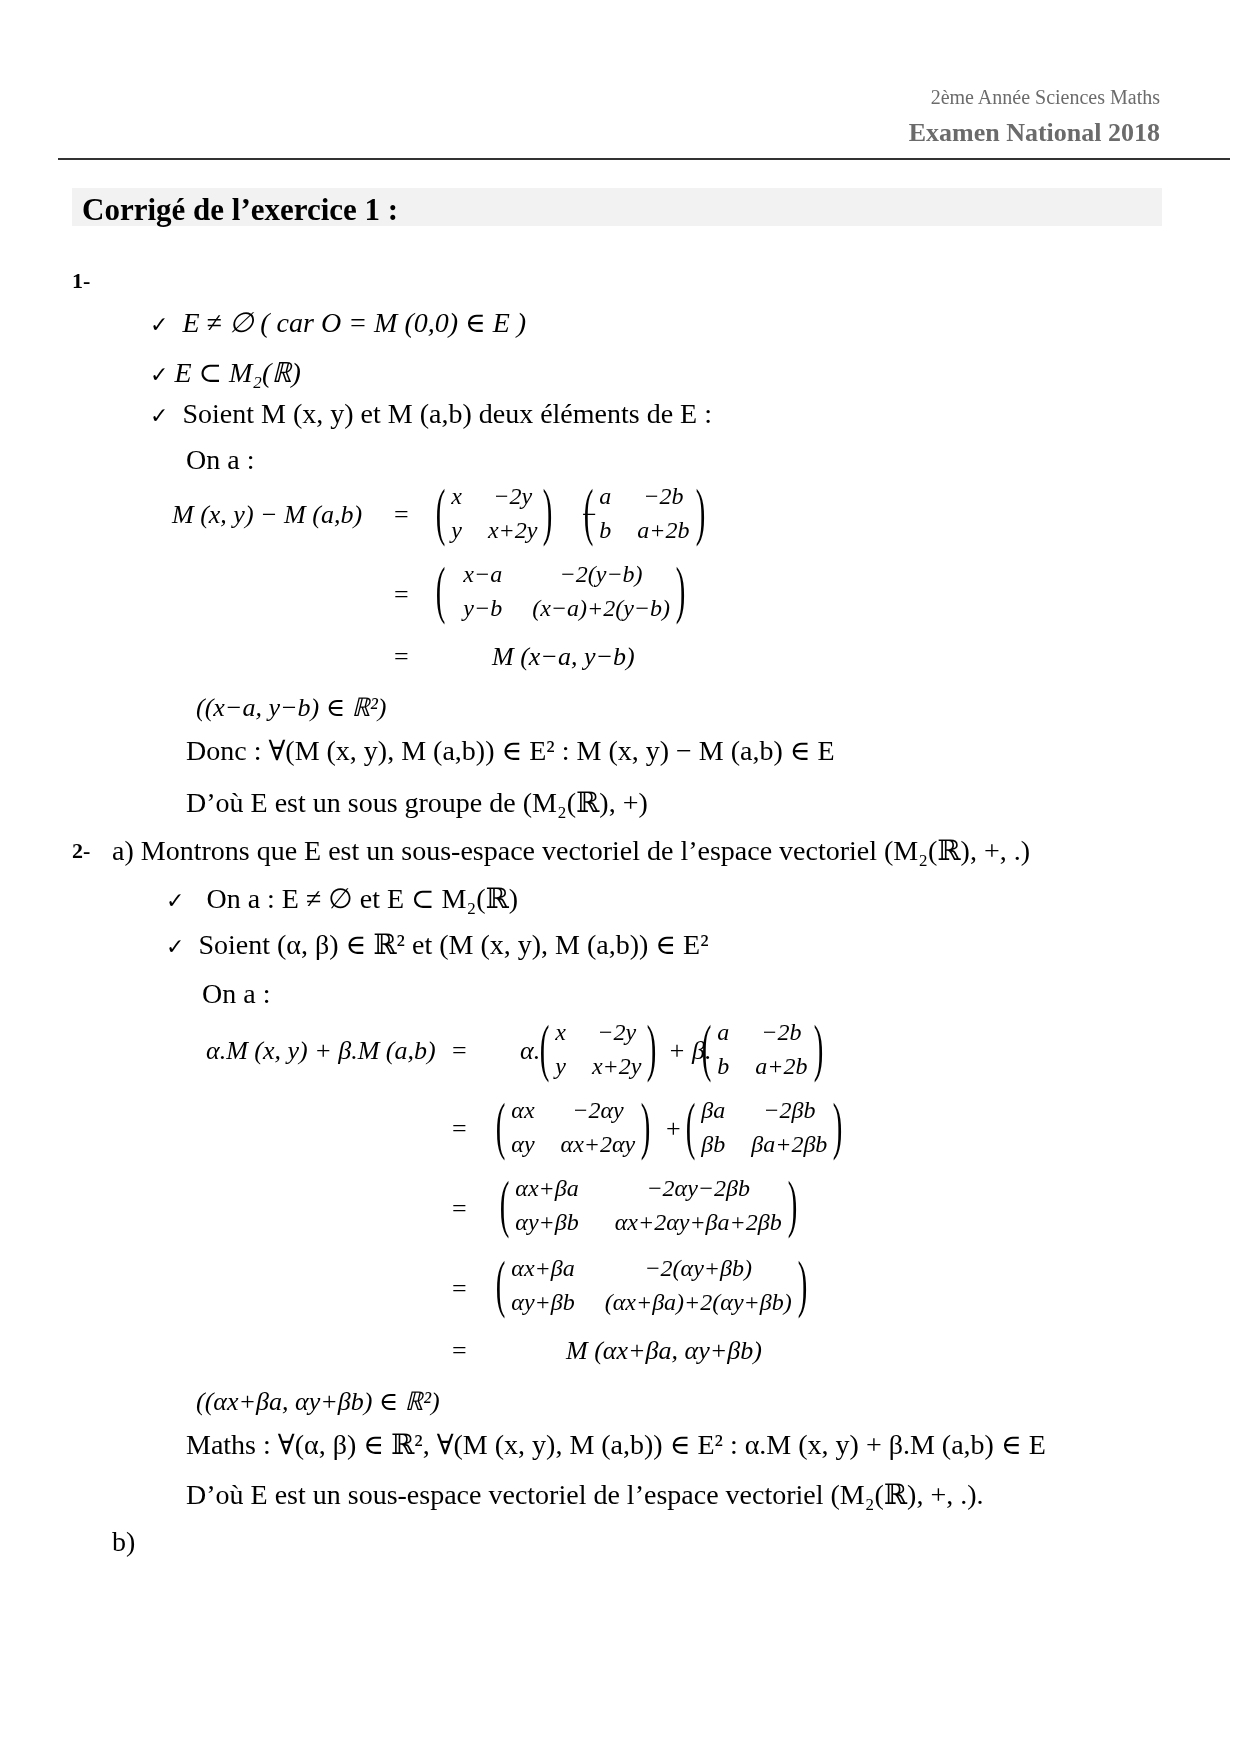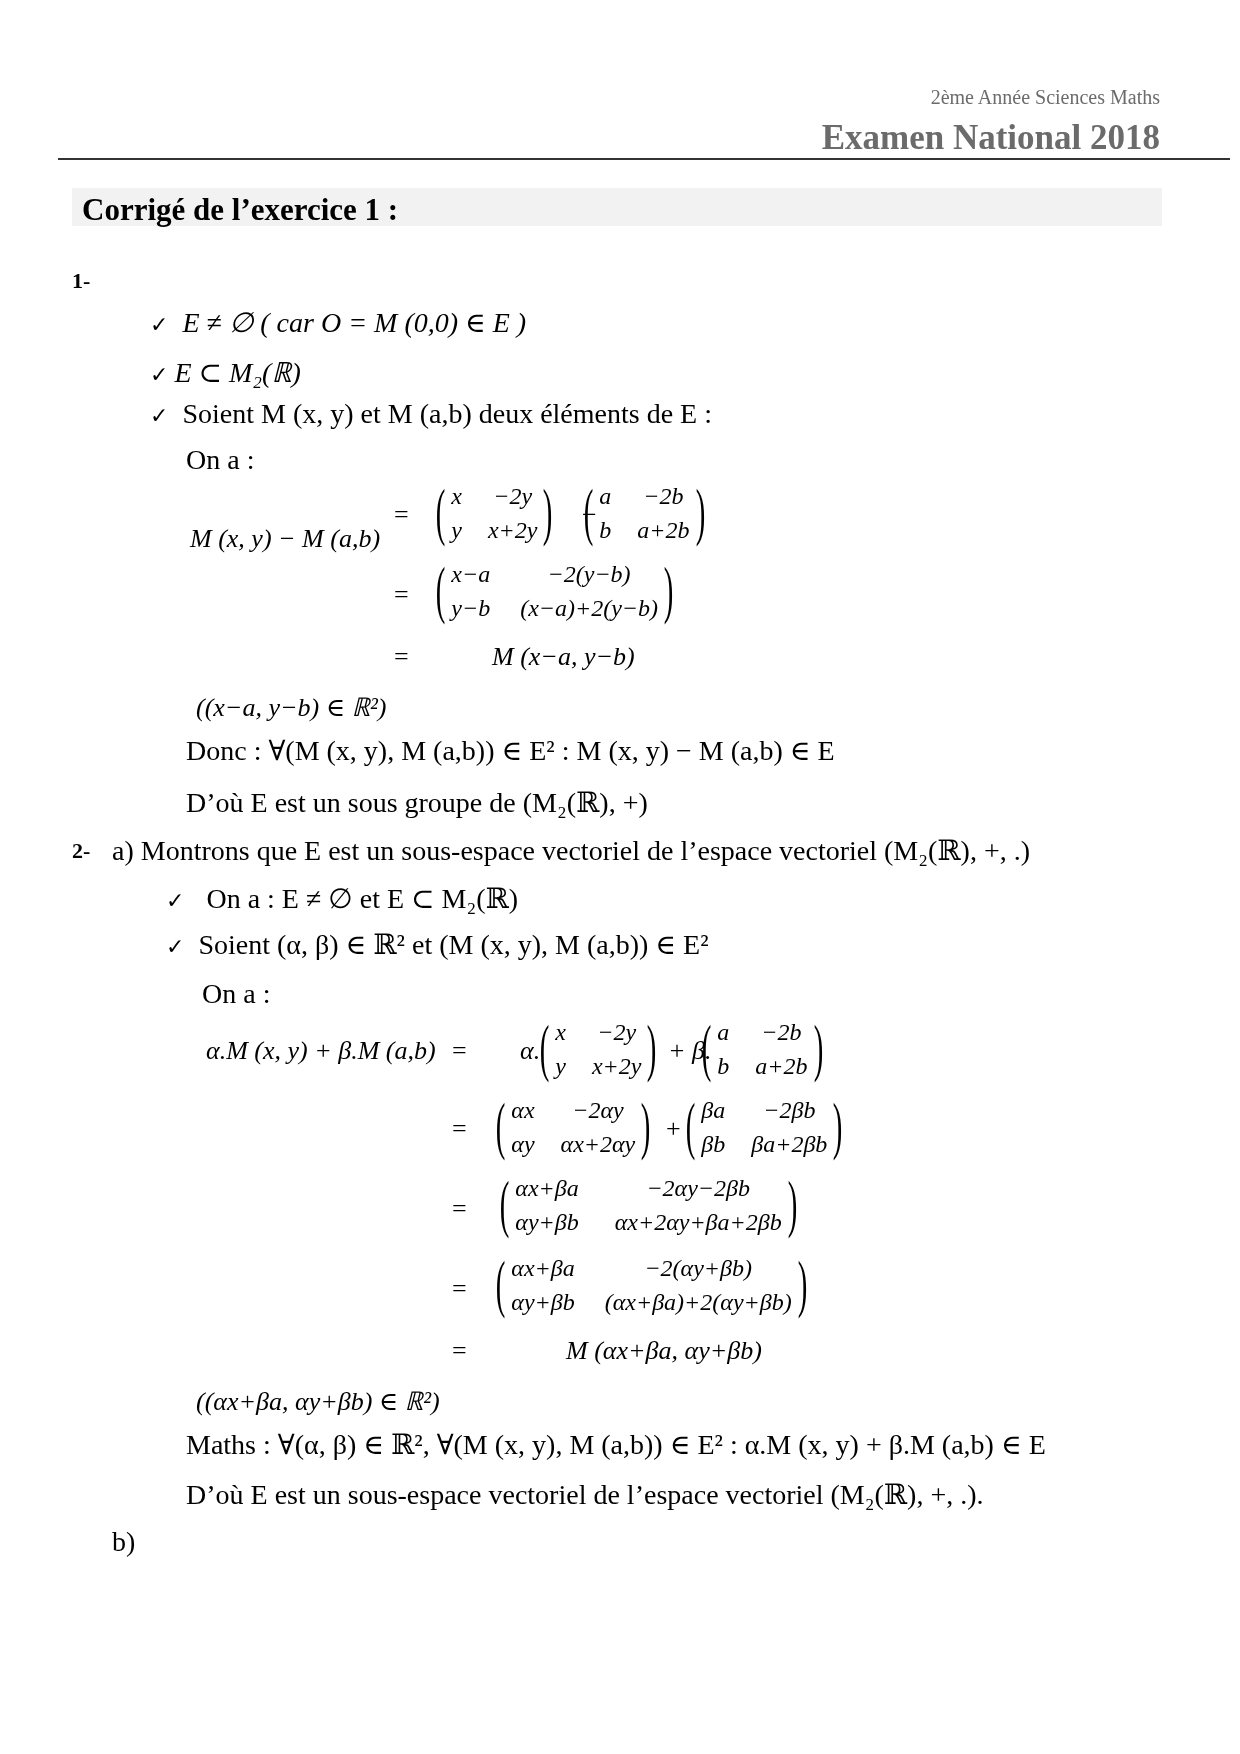--- a/index.html
+++ b/index.html
@@ -1,20 +1,20 @@
 <!DOCTYPE html>
 <html><head>
 <meta charset="utf-8">
 <style>
   html, body { margin:0; padding:0; background:#ffffff; }
   body { width:1240px; height:1754px; position:relative; overflow:hidden;
          font-family:"Liberation Serif", "DejaVu Serif", serif; color:#000; }
   .abs { position:absolute; white-space:nowrap; }
   .hdr1 { right:80px; top:86px; font-size:20px; color:#6b6b6b; }
-  .hdr2 { right:80px; top:118px; font-size:35px; color:#6b6b6b; font-weight:bold; }
+  .hdr2 { right:80px; top:118px; font-size:26px; color:#6b6b6b; font-weight:bold; }
   .hrule { left:58px; top:158px; width:1172px; height:2px; background:#333; }
   .titlebar { left:72px; top:188px; width:1090px; height:38px; background:#f2f2f2; }
   .titlebar span { position:absolute; left:10px; top:4px; font-size:31px; font-weight:bold; }
   .t { font-size:28px; }
   .m { font-style:italic; }
   .bold { font-weight:bold; }
   .check { font-family:"DejaVu Sans", sans-serif; font-size:22px; }
   .mat { display:inline-flex; align-items:stretch; vertical-align:middle; }
   .paren { font-size:64px; line-height:64px; font-weight:100; transform:scaleX(0.45); display:inline-block; }
   .mgrid { display:grid; grid-template-columns:auto auto; column-gap:26px; row-gap:2px; font-style:italic; font-size:24px; line-height:32px; }
@@ -41,21 +41,21 @@
 <div class="abs" style="left:150px; top:352px;">
   <span class="check">✓</span>
   <span class="t m" style="margin-left:2px;">E ⊂ M₂(ℝ)</span>
 </div>
 <div class="abs" style="left:150px; top:398px;">
   <span class="check">✓</span>
   <span class="t" style="margin-left:10px;">Soient  M (x, y) et  M (a,b) deux éléments de  E  :</span>
 </div>
 <div class="abs t" style="left:186px; top:444px;">On a :</div>
 
-<div class="abs eq m" style="left:190px; top:500px;margin-top:24px;">M (x, y) − M (a,b)</div>
+<div class="abs eq m" style="left:172px; top:500px;">M (x, y) − M (a,b)</div>
 <div class="abs eq" style="left:394px; top:500px;">=</div>
 <div class="abs" style="left:430px; top:480px;">
   <div class="mat">
     <span class="paren">(</span>
     <div class="mgrid">
       <span>x</span>
         <span class="c2">−2y</span>
       <span>y</span>
         <span class="c2">x+2y</span>
     </div>
@@ -73,21 +73,21 @@
         <span class="c2">a+2b</span>
     </div>
     <span class="paren">)</span>
   </div>
 </div>
 
 <div class="abs eq" style="left:394px; top:580px;">=</div>
 <div class="abs" style="left:430px; top:558px;">
   <div class="mat">
     <span class="paren">(</span>
-    <div class="mgrid" style="column-gap:30px;">
+    <div class="mgrid" style="column-gap:30px;margin-left:12px;">
       <span>x−a</span>
         <span class="c2">−2(y−b)</span>
       <span>y−b</span>
         <span class="c2">(x−a)+2(y−b)</span>
     </div>
     <span class="paren">)</span>
   </div>
 </div>
 
 <div class="abs eq" style="left:394px; top:642px;">=</div>

